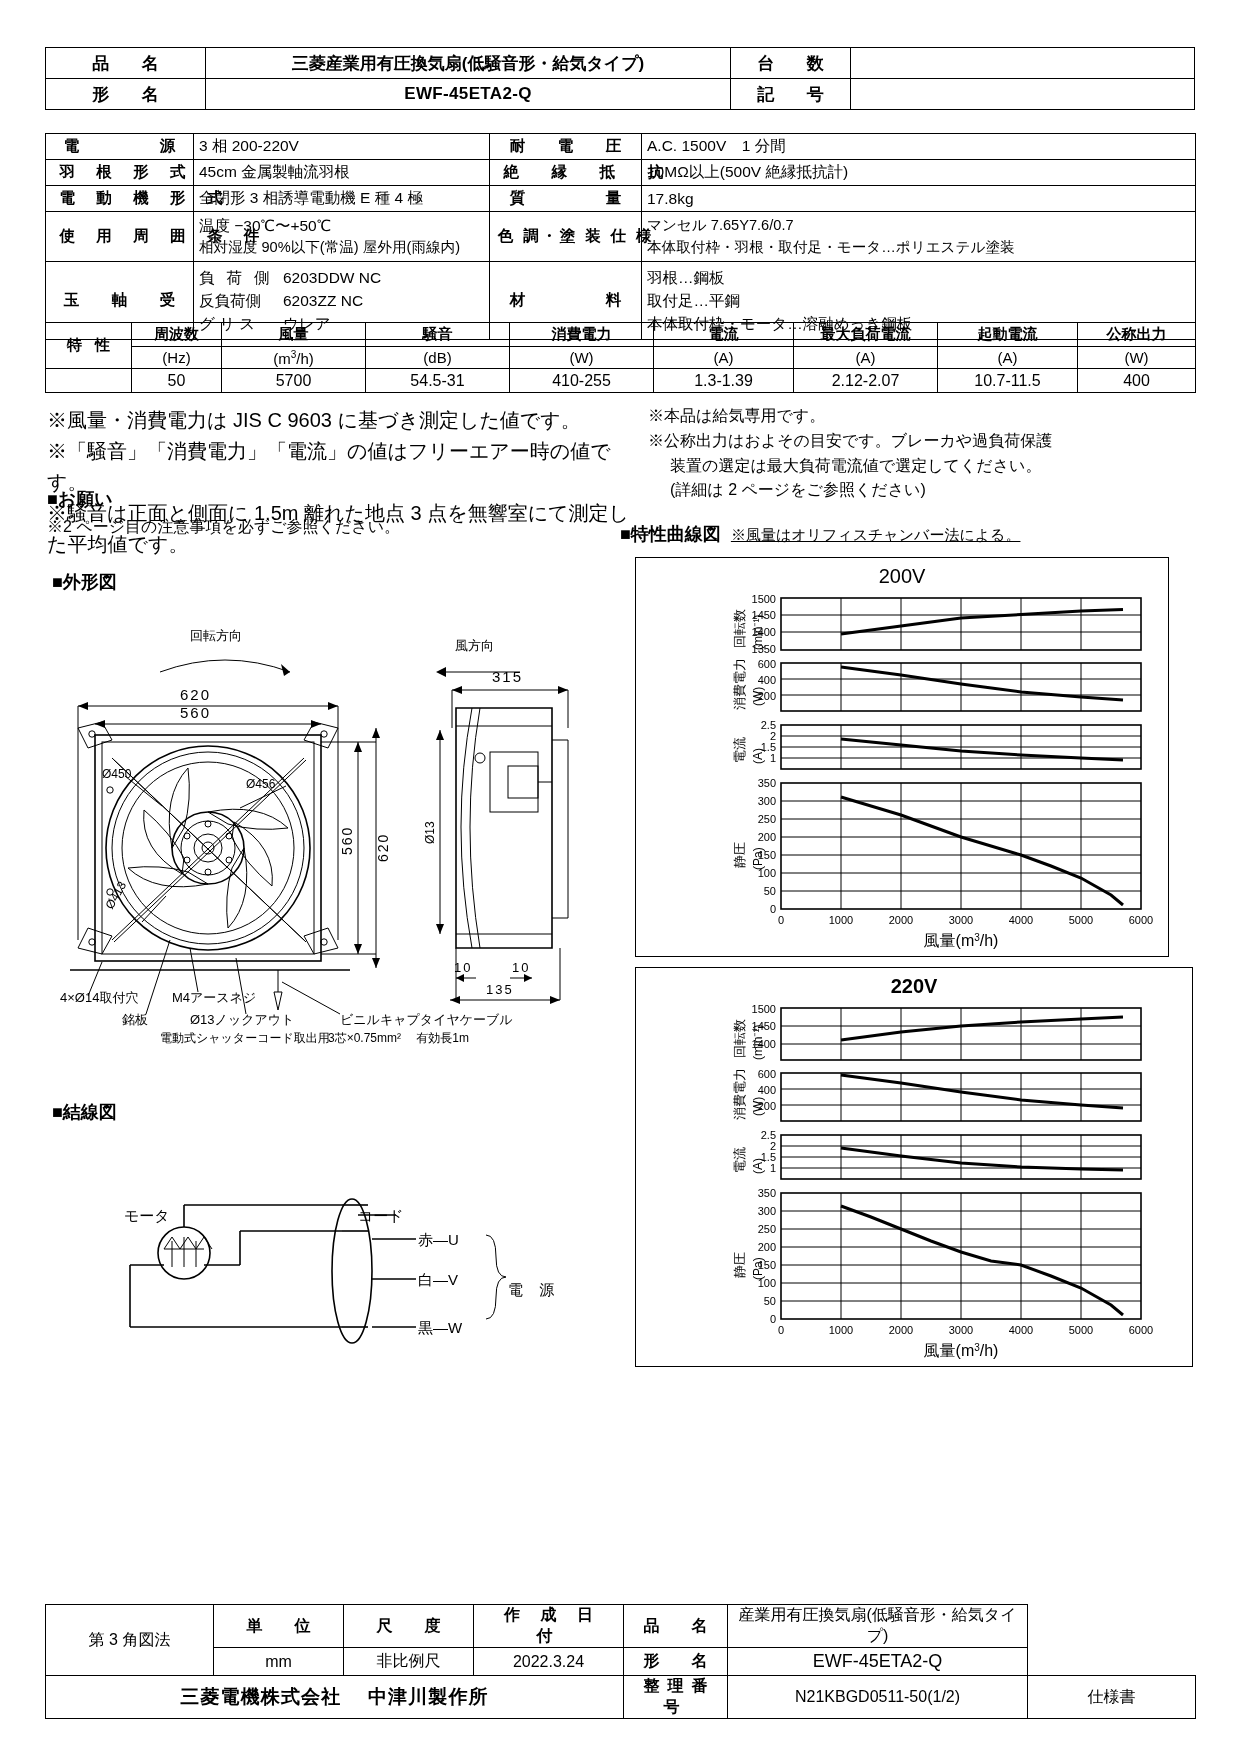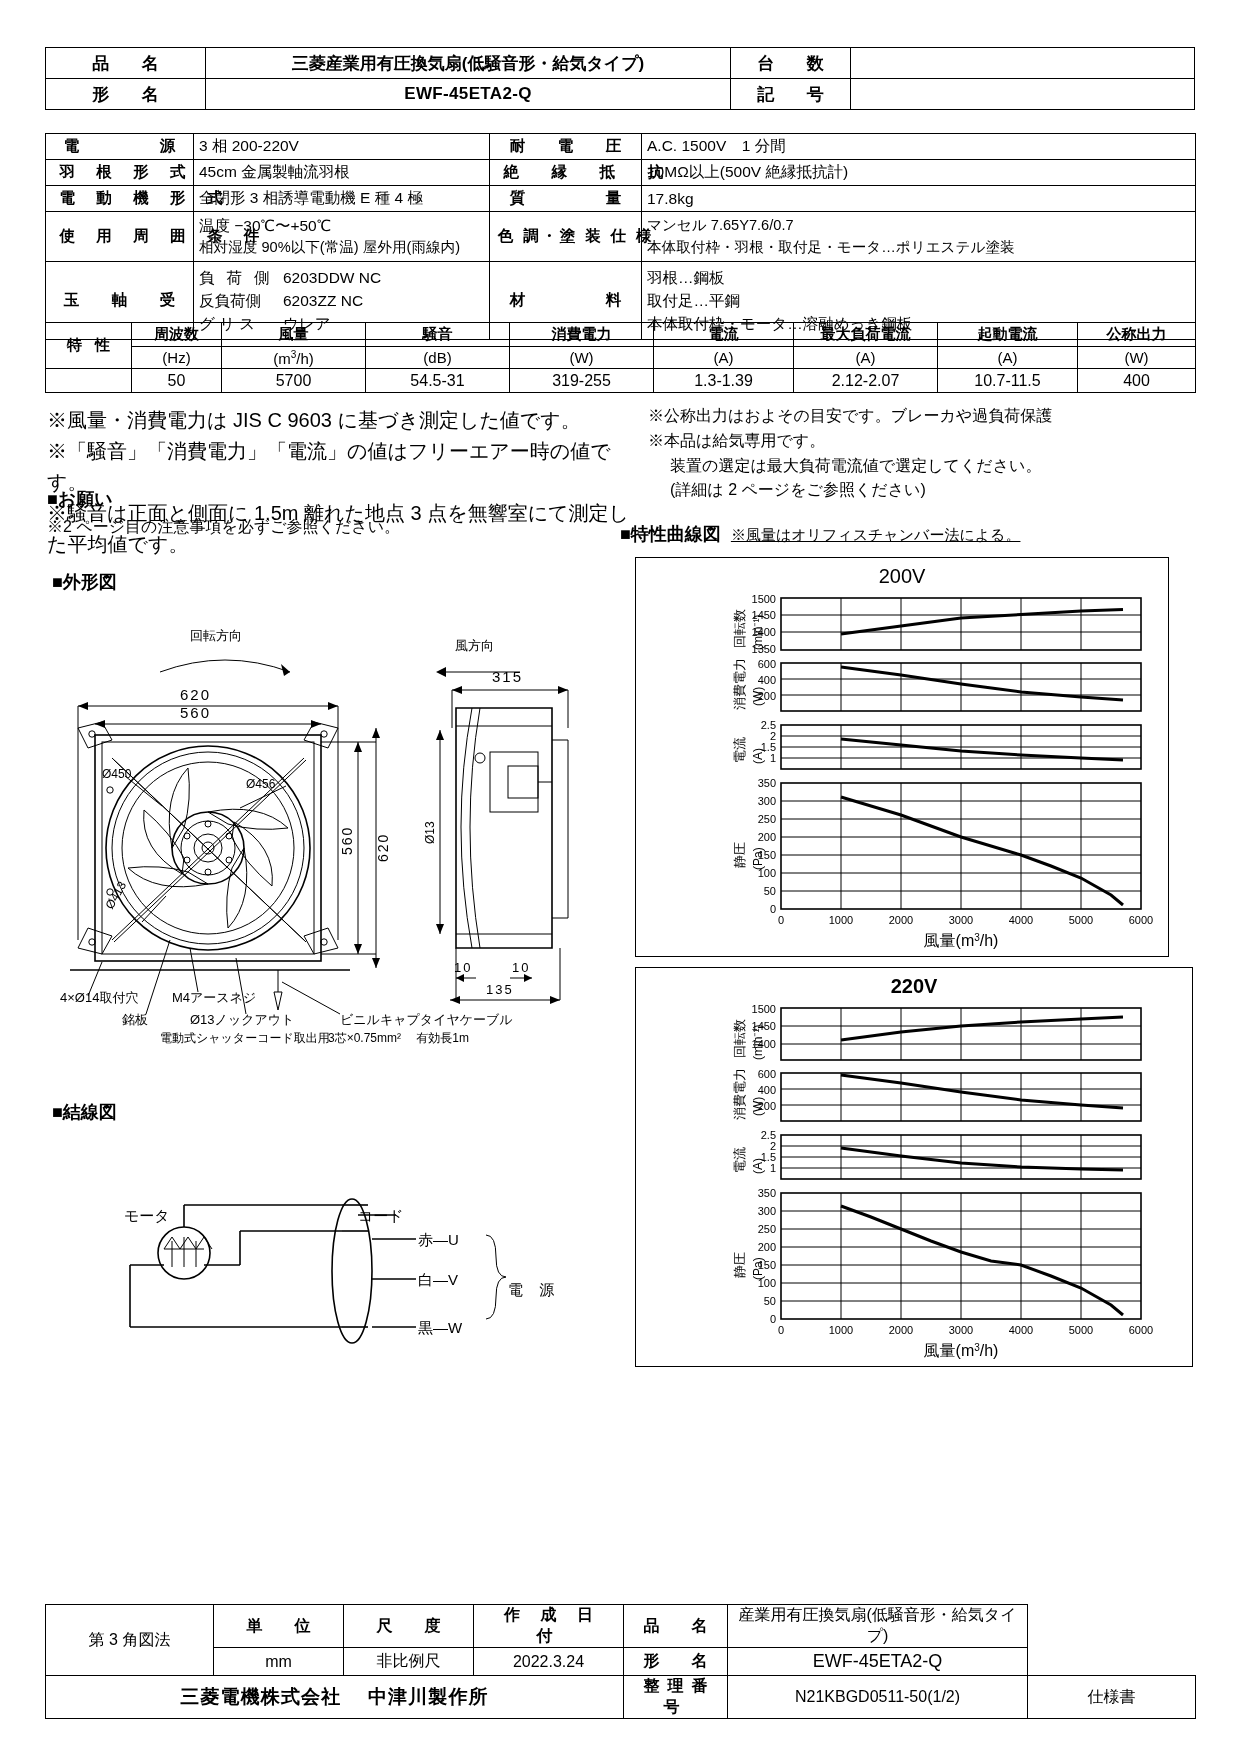--- a/index.html
+++ b/index.html
@@ -202,38 +202,38 @@
         <td class="h2">(A)</td>
         <td class="h2">(A)</td>
         <td class="h2">(A)</td>
         <td class="h2">(W)</td>
       </tr>
       <tr>
         <td class="d"></td>
         <td class="d">50</td>
         <td class="d">5700</td>
         <td class="d">54.5-31</td>
-        <td class="d">319-255</td>
+        <td class="d">410-255</td>
         <td class="d">1.3-1.39</td>
         <td class="d">2.12-2.07</td>
         <td class="d">10.7-11.5</td>
         <td class="d">400</td>
       </tr>
     </tbody>
       </table>
   </div>
 
   <div id="noteL">
     <div>※風量・消費電力は JIS C 9603 に基づき測定した値です。</div>
     <div>※「騒音」「消費電力」「電流」の値はフリーエアー時の値です。</div>
     <div>※騒音は正面と側面に 1.5m 離れた地点 3 点を無響室にて測定した平均値です。</div>
   </div>
   <div id="noteR">
+    <div>※本品は給気専用です。</div>
     <div>※公称出力はおよその目安です。ブレーカや過負荷保護</div>
-    <div>※本品は給気専用です。</div>
     <div class="ind">装置の選定は最大負荷電流値で選定してください。</div>
     <div class="ind">(詳細は 2 ページをご参照ください)</div>
   </div>
 
   <div id="onegai">
     <div class="sechead">■お願い</div>
     <div class="body">※2 ページ目の注意事項を必ずご参照ください。</div>
   </div>
 
   <div id="gaikei" class="sechead">■外形図</div>

